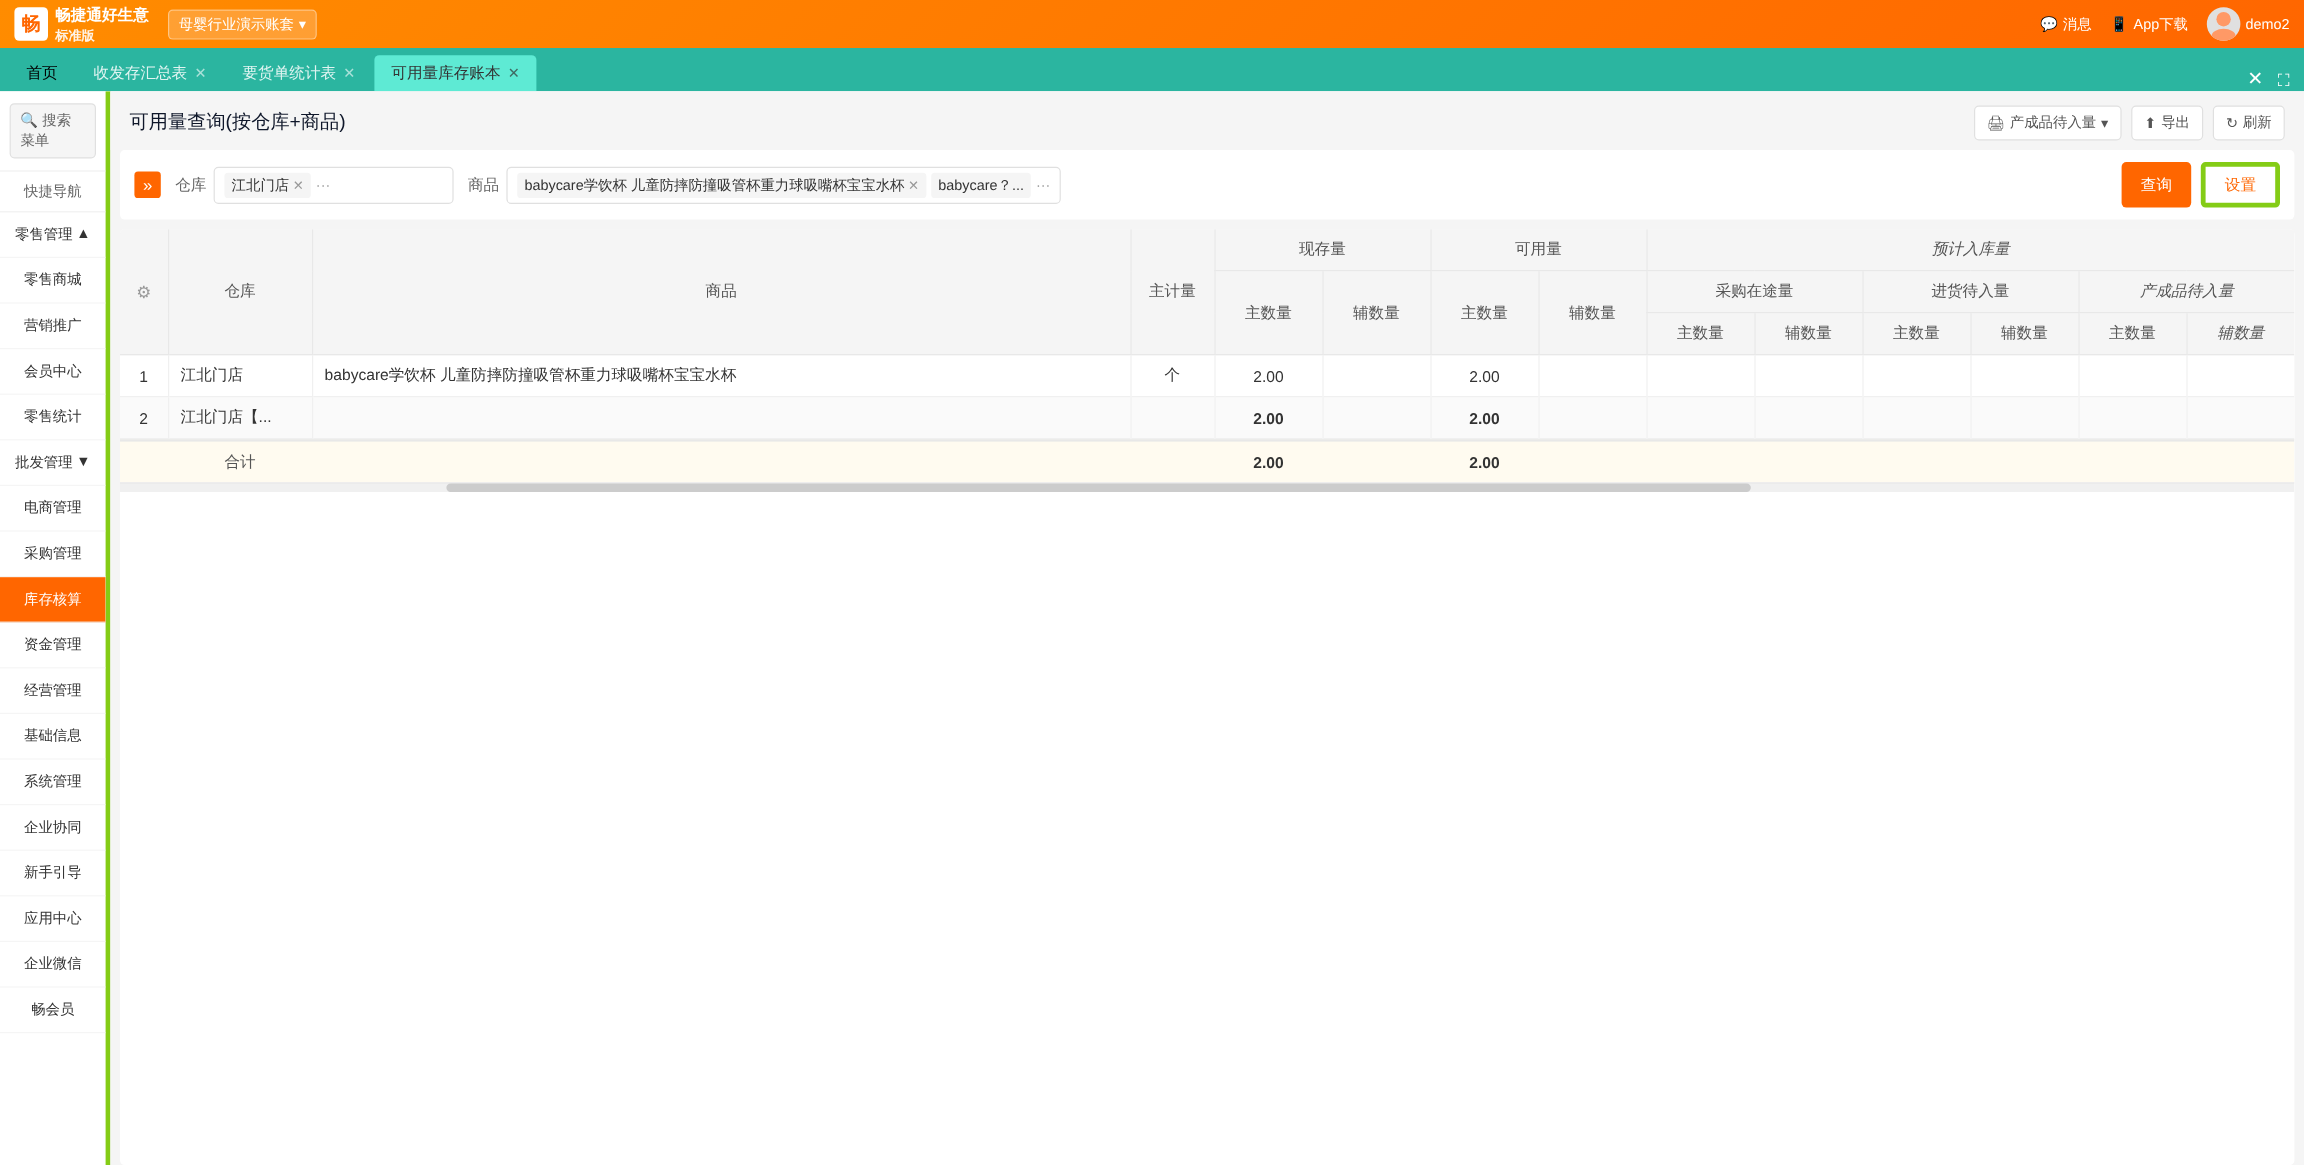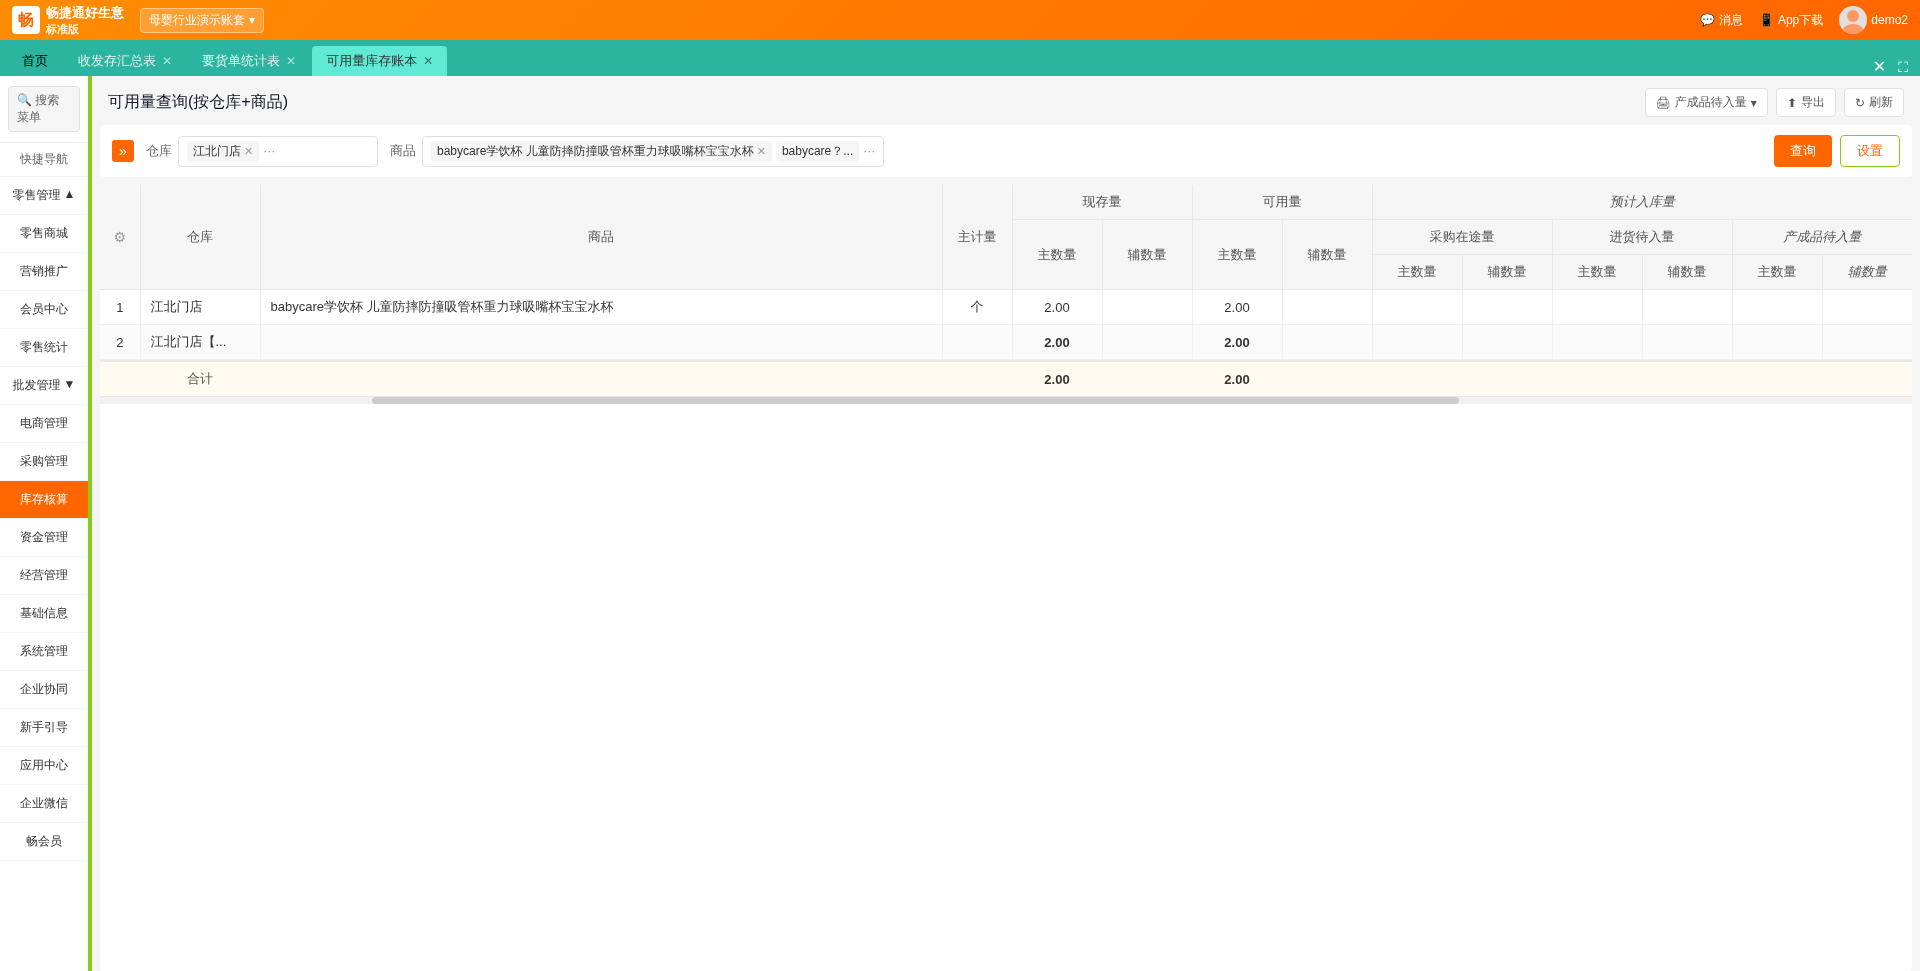--- a/index.html
+++ b/index.html
@@ -219,21 +219,21 @@
       color: white;
       border: none;
       border-radius: 4px;
       padding: 6px 16px;
       font-size: 13px;
       cursor: pointer;
     }
     .btn-settings {
       background: white;
       color: #ff6600;
-      border: 1px solid #84cc16;
+      border: 4px solid #84cc16;
       border-radius: 4px;
       padding: 6px 16px;
       font-size: 13px;
       cursor: pointer;
     }
 
     
     .table-container {
       background: white;
       margin: 0 8px;

